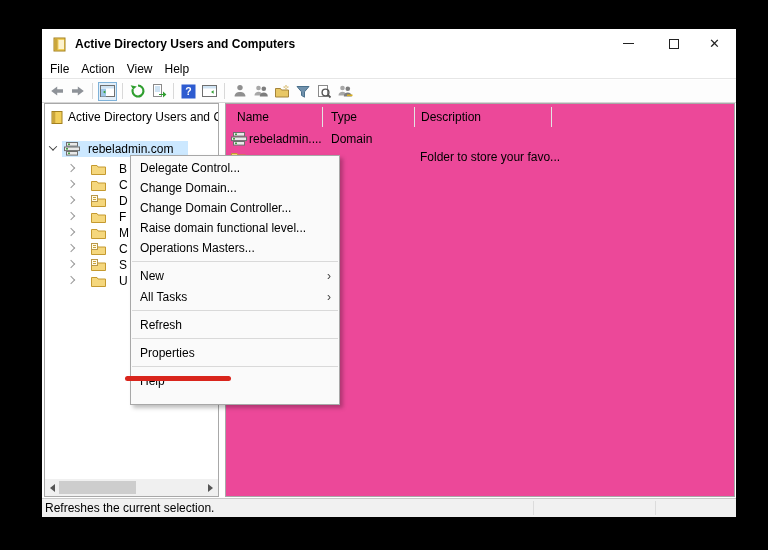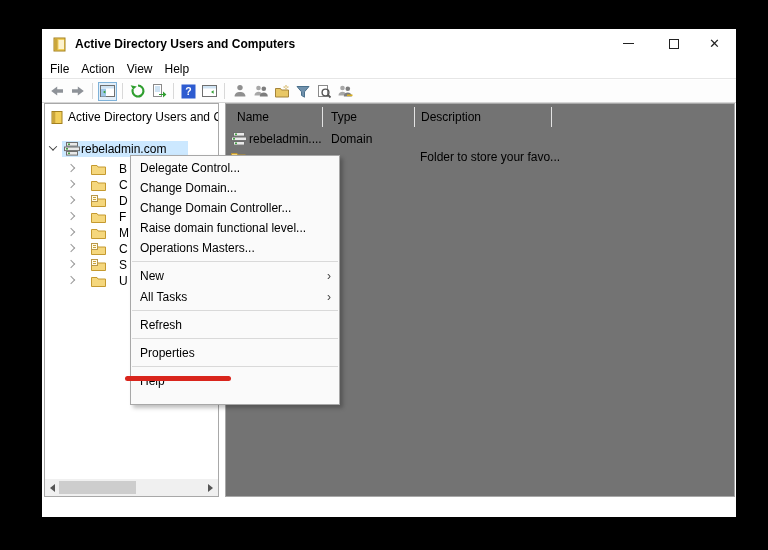--- a/index.html
+++ b/index.html
@@ -19,21 +19,21 @@
   .menubar .mitem{padding:0 4px;margin-left:4px;white-space:nowrap;}
   .menubar .mitem:first-child{margin-left:4px;}
   
   .toolbar{position:absolute;left:0;top:51px;width:100%;height:23px;display:flex;align-items:center;background:#fdfdfd;border-bottom:1px solid #d6d6d6;padding-left:4px;}
   .tb{width:19px;height:19px;display:flex;align-items:center;justify-content:center;margin:0 1px;flex:0 0 auto;}
   .tb.hl{background:#e1eef9;border:1px solid #7fb2d9;}
   .tbsep{width:1px;height:16px;background:#d8d8d8;margin:0 4px;flex:0 0 auto;}
   
   .main{position:absolute;left:0;top:74px;width:100%;height:395px;background:#fff;}
   .tree-panel{position:absolute;left:2px;top:0;width:175px;height:394px;border:1px solid #a8a8a8;background:#fff;overflow:hidden;}
-  .list-panel{position:absolute;left:183px;top:0;width:510px;height:394px;border:1px solid #a8a8a8;background:#737373;overflow:hidden;}
+  .list-panel{position:absolute;left:183px;top:0;width:510px;height:394px;border:1px solid #a8a8a8;background:#ec4899;overflow:hidden;}
   .trow{position:absolute;height:16px;display:flex;align-items:center;white-space:nowrap;}
   .hl-sel{position:absolute;left:17px;top:37px;width:126px;height:16px;background:var(--selection_blue,#cce8ff);}
   .chev{width:6px;height:6px;border-right:1.4px solid #9a9a9a;border-bottom:1.4px solid #9a9a9a;display:inline-block;transform:rotate(-45deg);margin-top:-2px;}
   .chev.open{border-color:#404040;transform:rotate(45deg) translate(-1px,-1px);}
   
   .lhead{position:absolute;top:3px;height:20px;display:flex;align-items:center;white-space:nowrap;}
   .vline{position:absolute;top:3px;height:20px;width:1px;background:#e3e3e3;}
   .lrow{position:absolute;height:16px;display:flex;align-items:center;white-space:nowrap;}
   
   .hscroll{position:absolute;left:0;bottom:0;width:173px;height:17px;background:#f0f0f0;}
@@ -201,21 +201,21 @@
         <span style="margin-left:8px;">
             <svg width="16" height="14">
               <rect x="2.5" y="0.5" width="11" height="3.6" fill="#e9e9e9" stroke="#6e6e6e"></rect>
               <rect x="0.5" y="5" width="15" height="3.6" fill="#e9e9e9" stroke="#6e6e6e"></rect>
               <rect x="2.5" y="9.5" width="11" height="3.6" fill="#e9e9e9" stroke="#6e6e6e"></rect>
               <rect x="4" y="1.5" width="2" height="1.6" fill="#44a044"></rect>
               <rect x="2" y="6" width="2" height="1.6" fill="#44a044"></rect>
               <rect x="4" y="10.5" width="2" height="1.6" fill="#44a044"></rect>
             </svg>
           </span>
-        <span style="margin-left:1px;">rebeladmin.com</span>
+        <span style="margin-left:8px;">rebeladmin.com</span>
       </div>
 
       <div class="trow" style="left:23px;top:57px;">
         <span class="chev"></span>
         <span style="margin-left:17px;">
             <svg width="15" height="12">
               <path d="M0.5 2.5h5.5l1 1.5h7.5v7.5H0.5z" fill="#f5d77d" stroke="#c59a30"></path>
             </svg>
           </span>
         <span style="margin-left:13px;">B</span>
@@ -373,14 +373,19 @@
     <div class="mi mi2">
         <span>Properties</span>
       </div>
     <div class="msep"></div>
     <div class="mi mi2">
         <span>Help</span>
       </div>
     <div class="redline"></div>
   </div>
 
+  <div class="statusbar">
+    <span class="status-text">Refreshes the current selection.</span>
+    <span class="ssep" style="left:491px;"></span>
+    <span class="ssep" style="left:613px;"></span>
+  </div>
 
 </div>
 
 </body></html>

